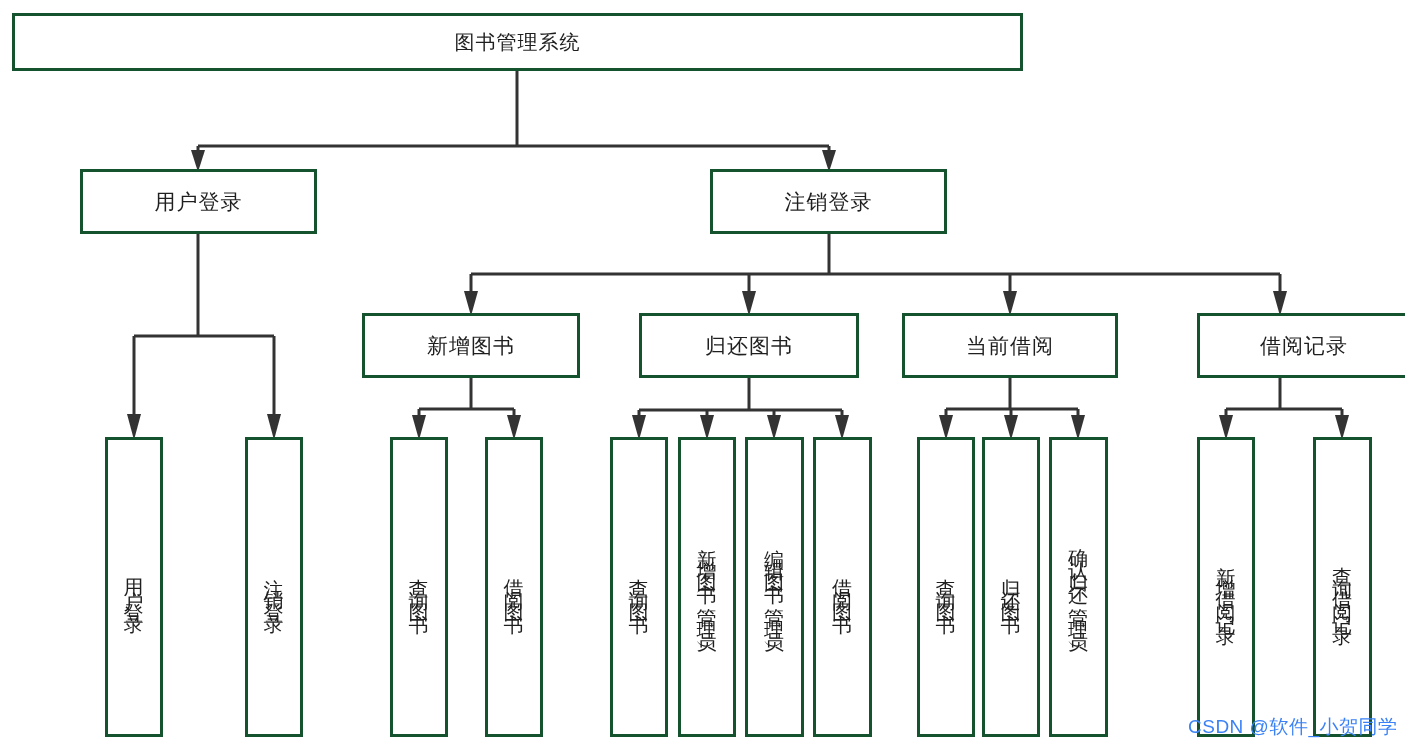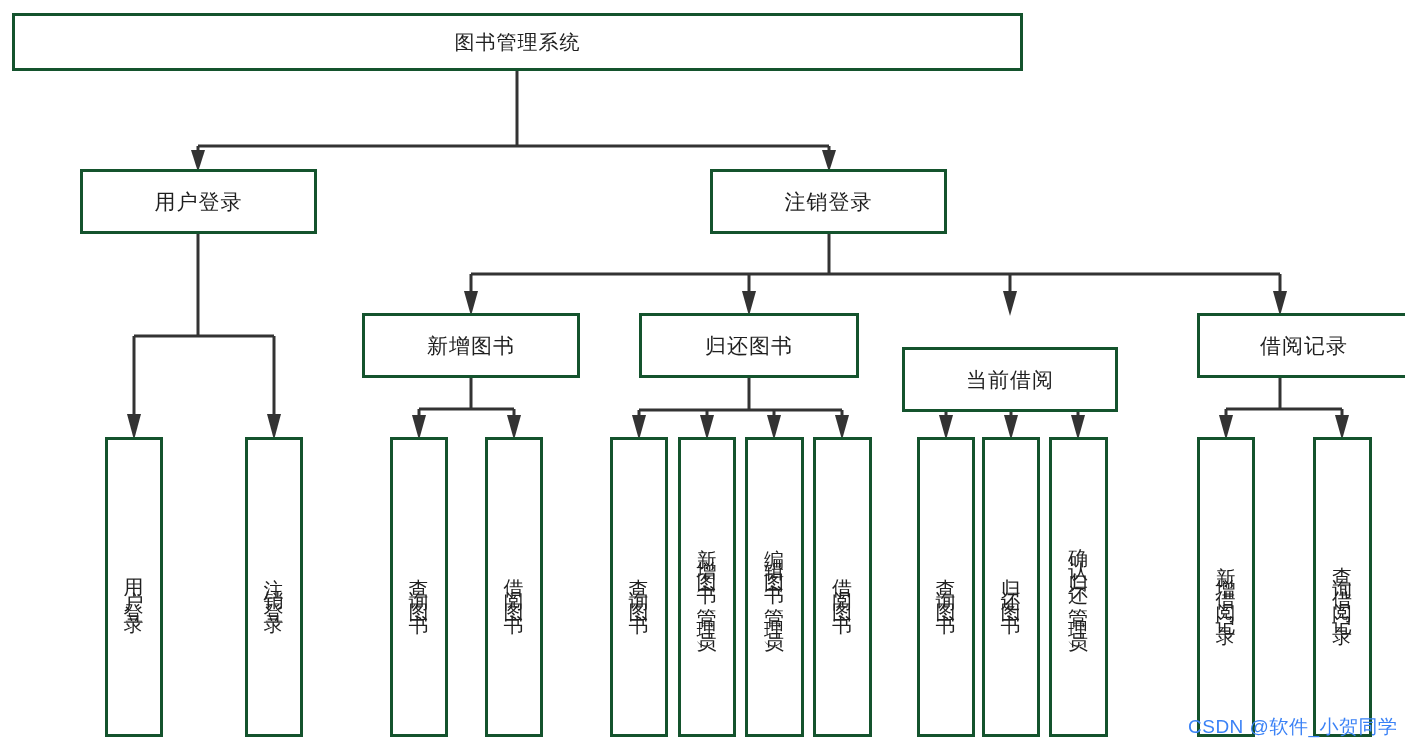--- a/index.html
+++ b/index.html
@@ -130,21 +130,21 @@
   <div class="node h" style="left:710px;top:169px;width:237px;height:65px;">
     <span>注销登录</span>
   </div>
 
   <div class="node h" style="left:362px;top:313px;width:218px;height:65px;">
     <span>新增图书</span>
   </div>
   <div class="node h" style="left:639px;top:313px;width:220px;height:65px;">
     <span>归还图书</span>
   </div>
-  <div class="node h" style="left:902px;top:313px;width:216px;height:65px;margin-top:34px;">
+  <div class="node h" style="left:902px;top:313px;width:216px;height:65px;">
     <span>当前借阅</span>
   </div>
   <div class="node h" style="left:1173px;top:313px;width:214px;height:65px;margin-left:24px;">
     <span>借阅记录</span>
   </div>
 
   <div class="node leaf" style="left:105px;top:437px;width:58px;height:300px;">
     <span class="vtext">用户登录</span>
   </div>
   <div class="node leaf" style="left:245px;top:437px;width:58px;height:300px;">

